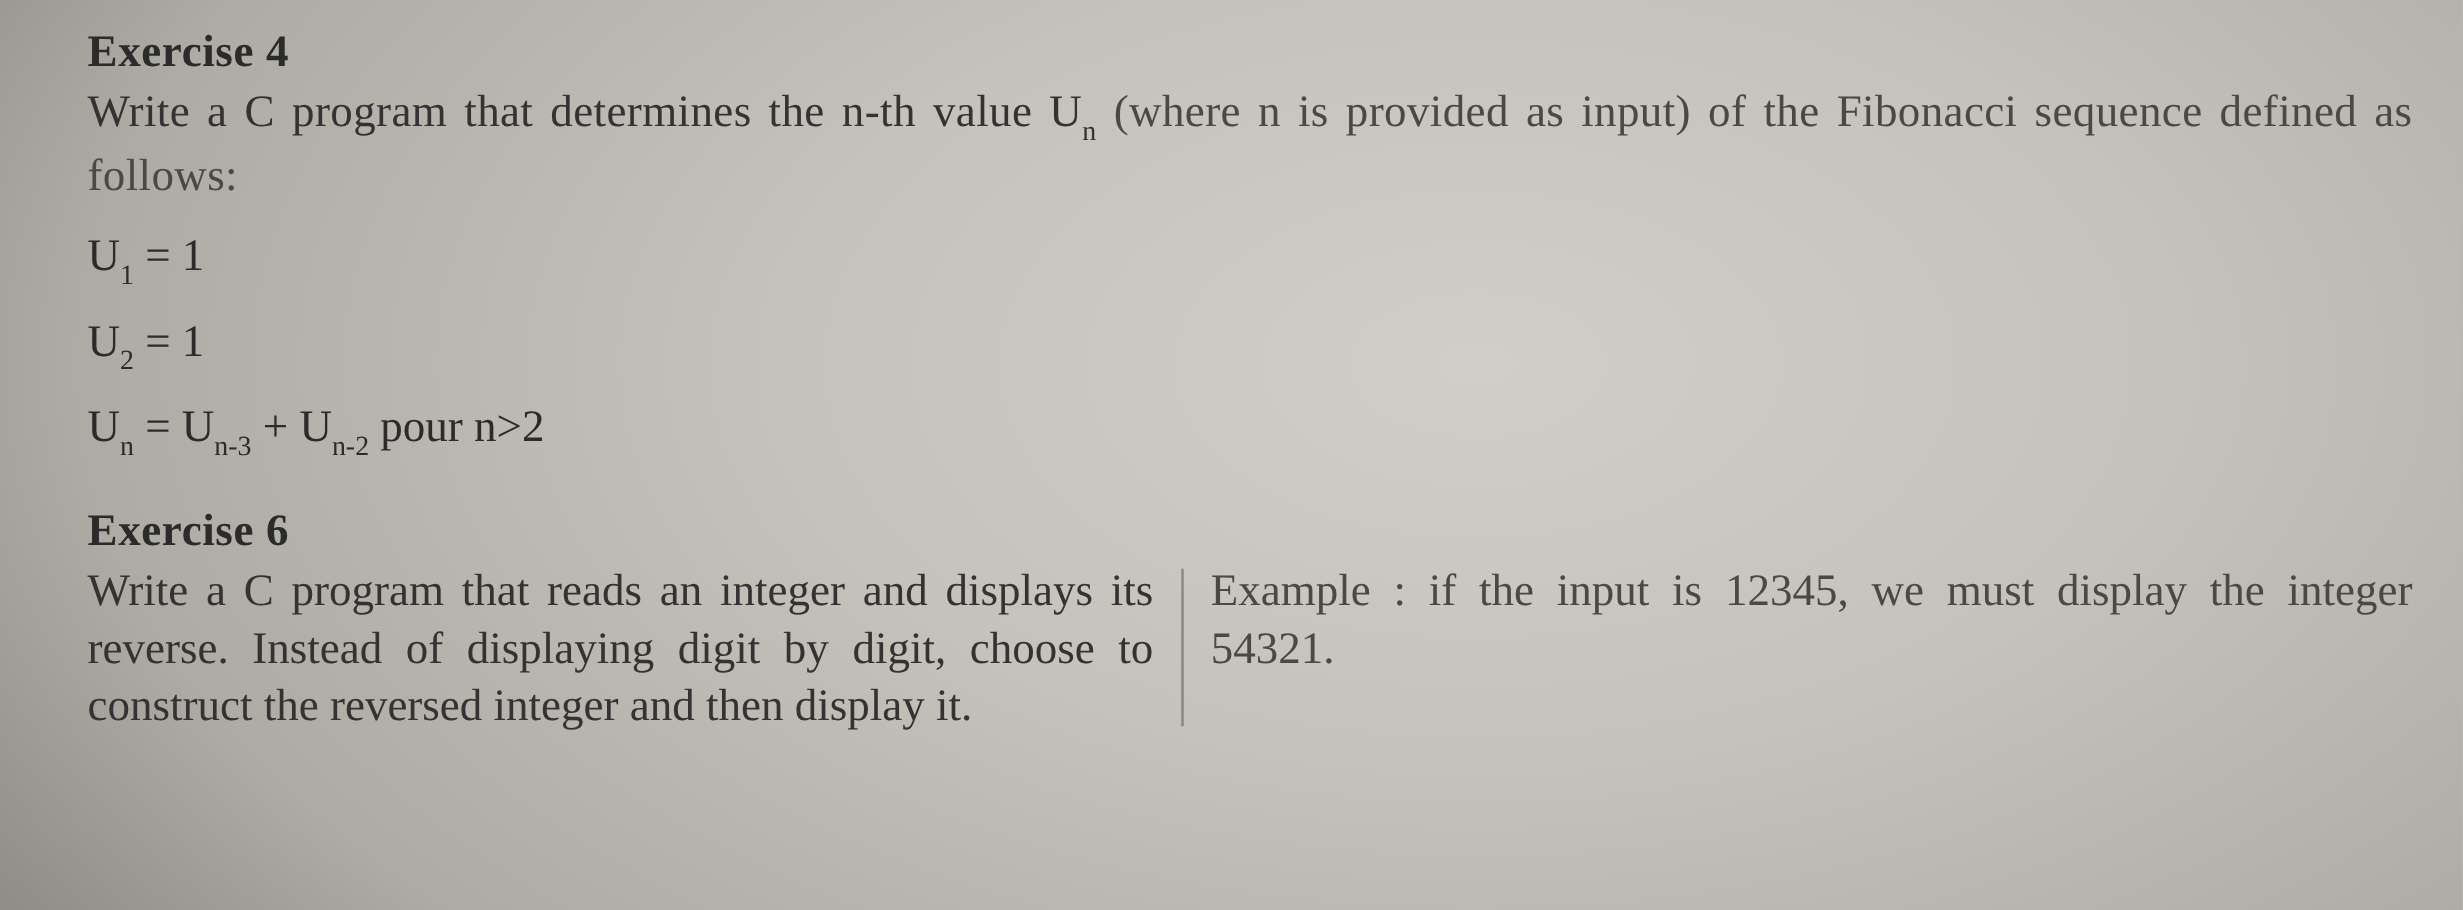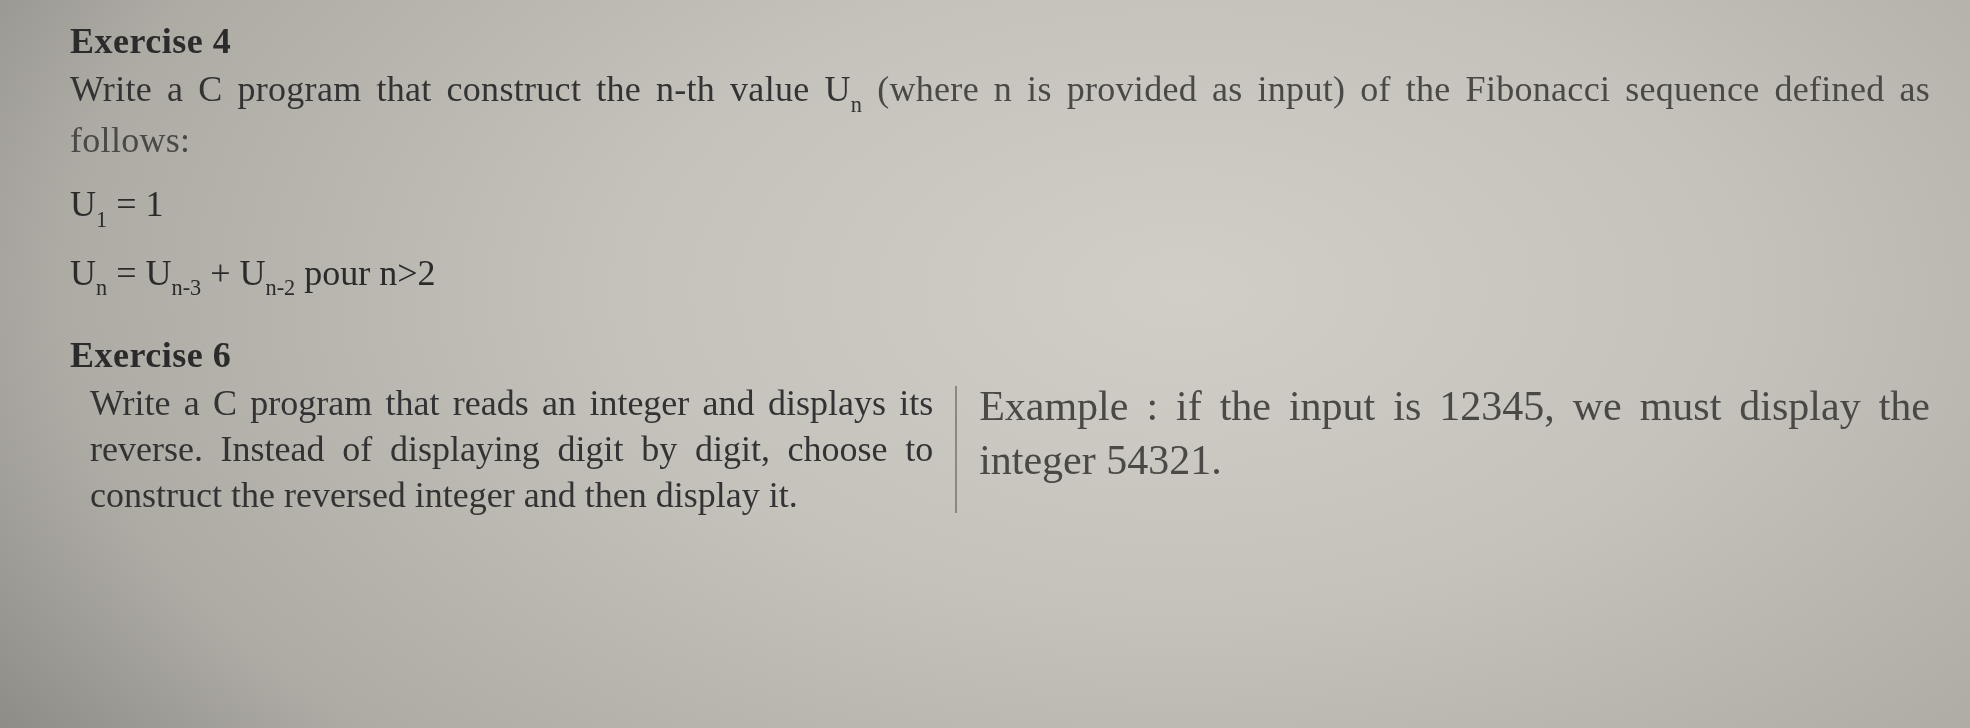--- a/index.html
+++ b/index.html
@@ -52,57 +52,59 @@
     align-items: flex-start;
     gap: 22px;
     margin-top: 2px;
   }
   .col-left {
     flex: 1 1 47%;
     font-size: 36px;
     line-height: 1.28;
     text-align: justify;
     color: #333;
-    margin-left: 20px;
   }
   .divider {
     width: 2px;
     align-self: stretch;
     background: #6f6d67;
     opacity: 0.7;
     margin-top: 6px;
     margin-bottom: 6px;
   }
   .col-right {
     flex: 1 1 53%;
-    font-size: 42px;
+    font-size: 36px;
     line-height: 1.28;
     text-align: justify;
     color: #4a4946;
   }
   .faded {
     color: #4a4946;
   }
 </style>
 </head>
 <body>
 
 <div class="page">
 
   <div class="block">
     <div class="heading">Exercise 4</div>
 
     <div class="body-text">
-      <span>Write a C program that construct the n-th value U</span><span class="sub">n</span><span class="faded"> (where n is provided as input) of the Fibonacci sequence defined as follows:</span>
+      <span>Write a C program that determines the n-th value U</span><span class="sub">n</span><span class="faded"> (where n is provided as input) of the Fibonacci sequence defined as follows:</span>
     </div>
 
     <div class="eqline">
       <span>U</span><span class="sub">1</span><span> = 1</span>
     </div>
 
+    <div class="eqline">
+      <span>U</span><span class="sub">2</span><span> = 1</span>
+    </div>
 
     <div class="eqline">
       <span>U</span><span class="sub">n</span><span> = U</span><span class="sub">n-3</span><span> + U</span><span class="sub">n-2</span><span>  pour n&gt;2</span>
     </div>
   </div>
 
   <div class="block">
     <div class="heading">Exercise 6</div>
 
     <div class="two-col">

